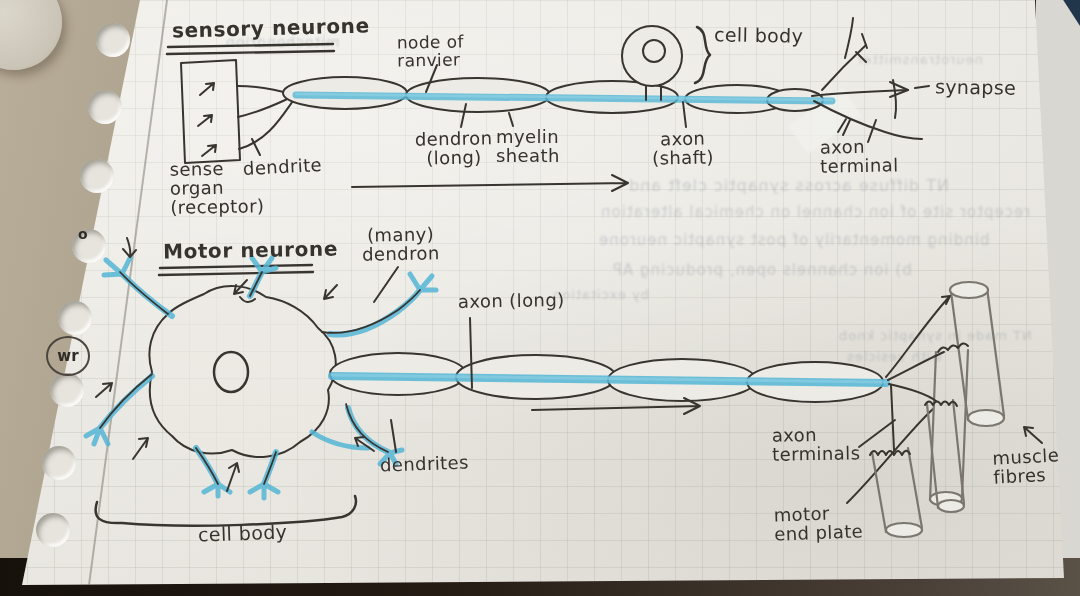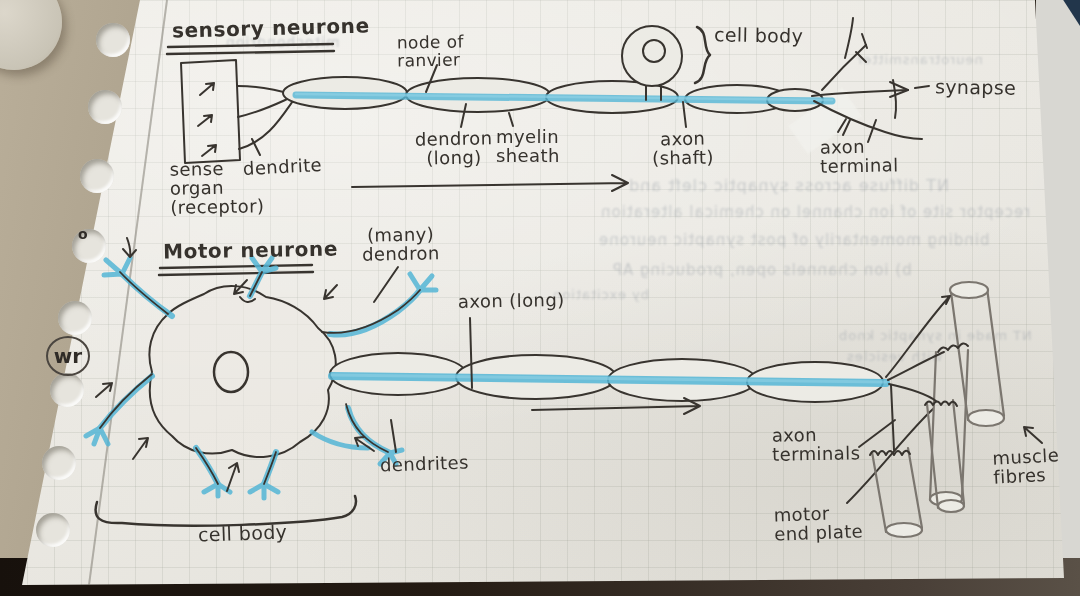--- a/index.html
+++ b/index.html
@@ -38,21 +38,21 @@
     background:#e6e4dd;
     box-shadow:inset 3px 4px 5px rgba(110,105,92,.55),inset -2px -3px 3px rgba(255,255,255,.85);}
   
   .hand{position:absolute;color:#36322d;white-space:pre-line;line-height:1.05;
     letter-spacing:.4px;font-family:"DejaVu Sans",sans-serif;}
   .title{font-size:20px;font-weight:bold;letter-spacing:.6px;}
   .ghost{position:absolute;color:#76808d;opacity:.30;filter:blur(1.2px);
     transform:scaleX(-1);white-space:nowrap;font-size:15px;letter-spacing:1px;}
   .wr-circle{position:absolute;left:46px;top:336px;width:40px;height:36px;border:2px solid #4a453f;
     border-radius:50%;display:flex;align-items:center;justify-content:center;
-    color:#2f2b27;font-size:20px;font-weight:bold;}
+    color:#2f2b27;font-size:15px;font-weight:bold;}
   .tiny-mark{position:absolute;left:78px;top:226px;color:#2f2b27;font-size:14px;font-weight:bold;}
   svg{position:absolute;left:0;top:0;}
   .tape{position:absolute;left:792px;top:104px;width:66px;height:34px;background:rgba(242,242,238,.75);
     transform:rotate(-35deg);filter:blur(1px);}
 </style>
 </head>
 <body>
 <div id="stage">
 
   <div class="table-left"></div>

